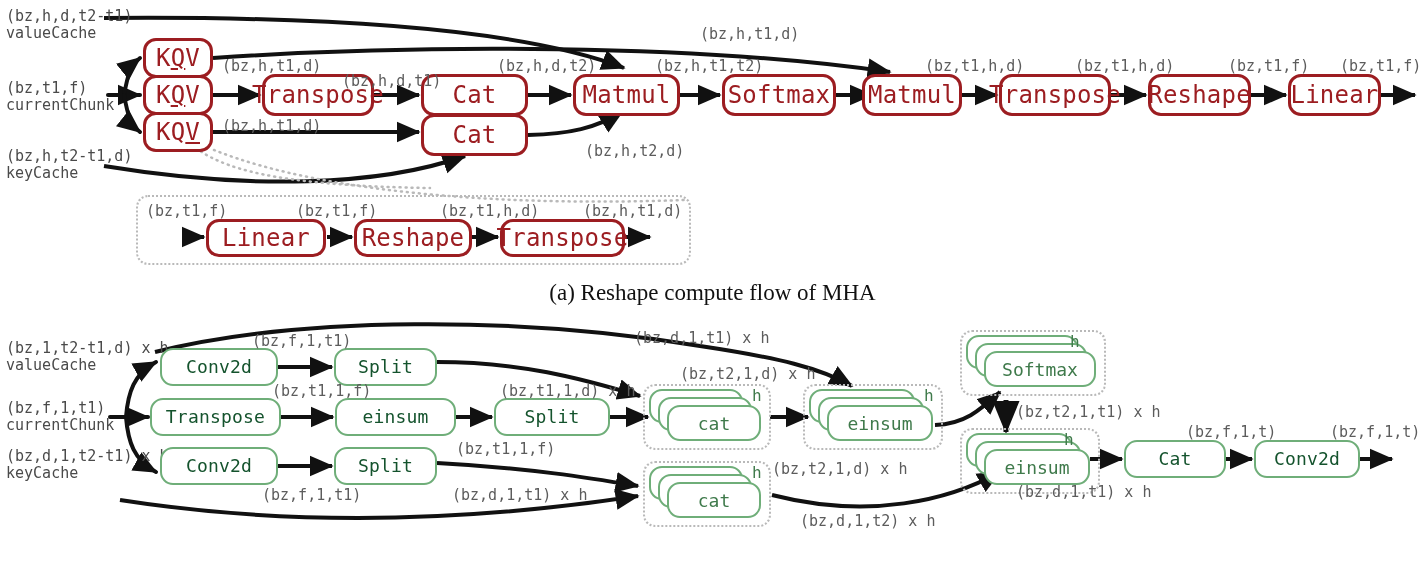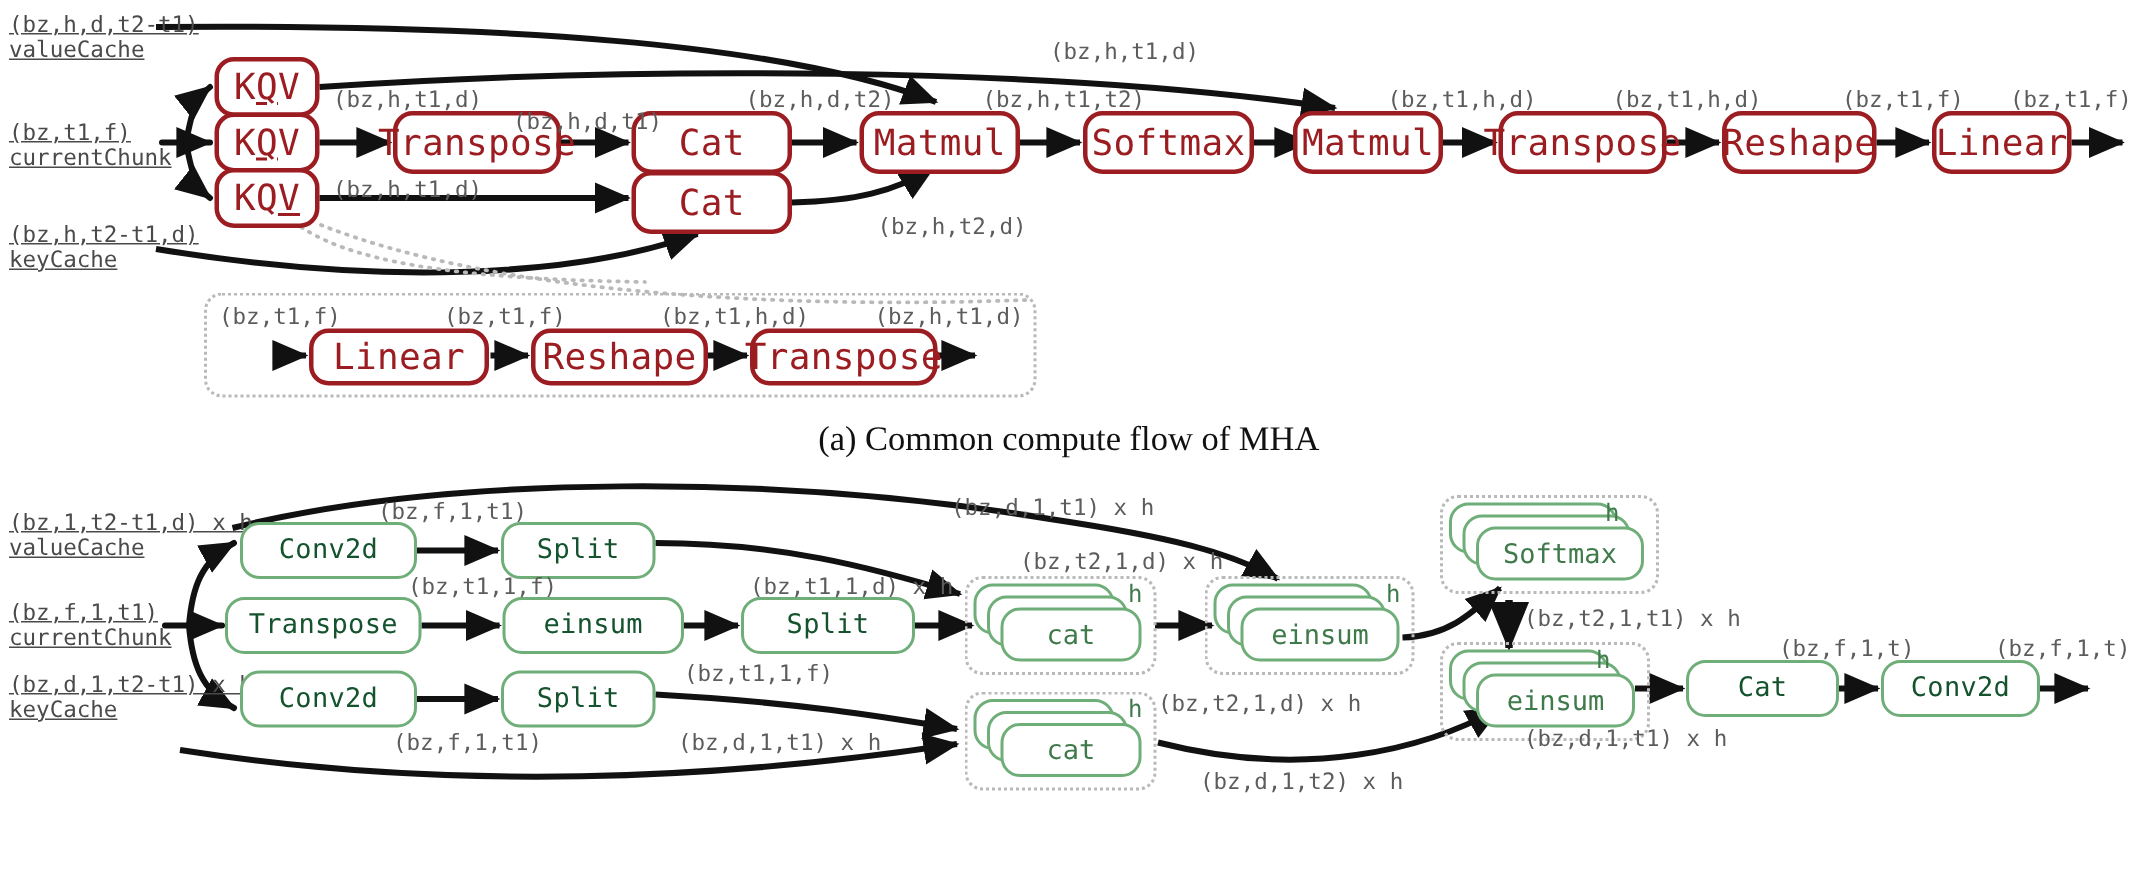--- a/index.html
+++ b/index.html
@@ -28,21 +28,21 @@
                 display:flex;align-items:center;justify-content:center;
                 font-size:18px;white-space:nowrap;}
   .dotbox{position:absolute;box-sizing:border-box;
           border:2px dotted #b9b9b9;border-radius:12px;background:transparent;}
   .hmark{position:absolute;color:#3f7a4b;font-size:16px;}
 
   
   .ann{position:absolute;color:#5c5c5c;font-size:15px;white-space:nowrap;line-height:1.08;}
 
   
-  .io{position:absolute;color:#4a4a4a;font-size:15px;line-height:1.12;white-space:nowrap;text-decoration:underline;}
+  .io{position:absolute;color:#4a4a4a;font-size:15px;line-height:1.12;white-space:nowrap;}
 
   
   .caption{position:absolute;width:1425px;text-align:center;
            font-family:"Liberation Serif","DejaVu Serif",serif;
            font-size:23px;color:#111111;}
 
   .underline-k{text-decoration:underline;}
 </style>
 </head>
 <body>
@@ -213,21 +213,21 @@
   </div>
   <div class="node red" style="left:500px;top:219px;width:125px;height:38px;">
     <span class="lbl">Transpose</span>
   </div>
 
   <div class="ann" style="left:146px;top:203px;">(bz,t1,f)</div>
   <div class="ann" style="left:296px;top:203px;">(bz,t1,f)</div>
   <div class="ann" style="left:440px;top:203px;">(bz,t1,h,d)</div>
   <div class="ann" style="left:583px;top:203px;">(bz,h,t1,d)</div>
 
-  <div class="caption" style="left:0;top:280px;">(a) Common compute flow of MHA</div>
+  <div class="caption" style="left:0;top:280px;">(a) Reshape compute flow of MHA</div>
 
   <div class="io" style="left:6px;top:340px;">
     <div>(bz,1,t2-t1,d) x h</div>
     <div>valueCache</div>
   </div>
   <div class="io" style="left:6px;top:400px;">
     <div>(bz,f,1,t1)</div>
     <div>currentChunk</div>
   </div>
   <div class="io" style="left:6px;top:448px;">

